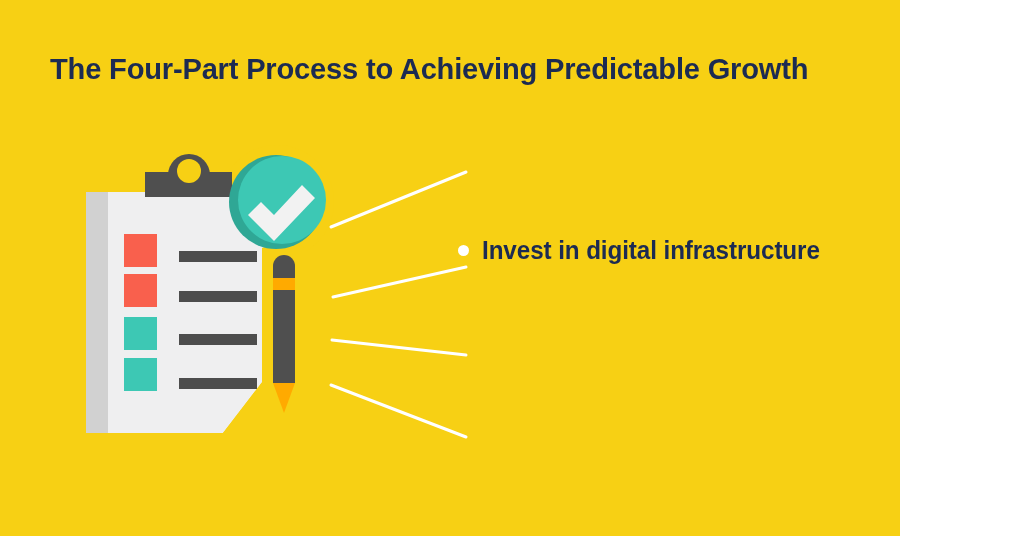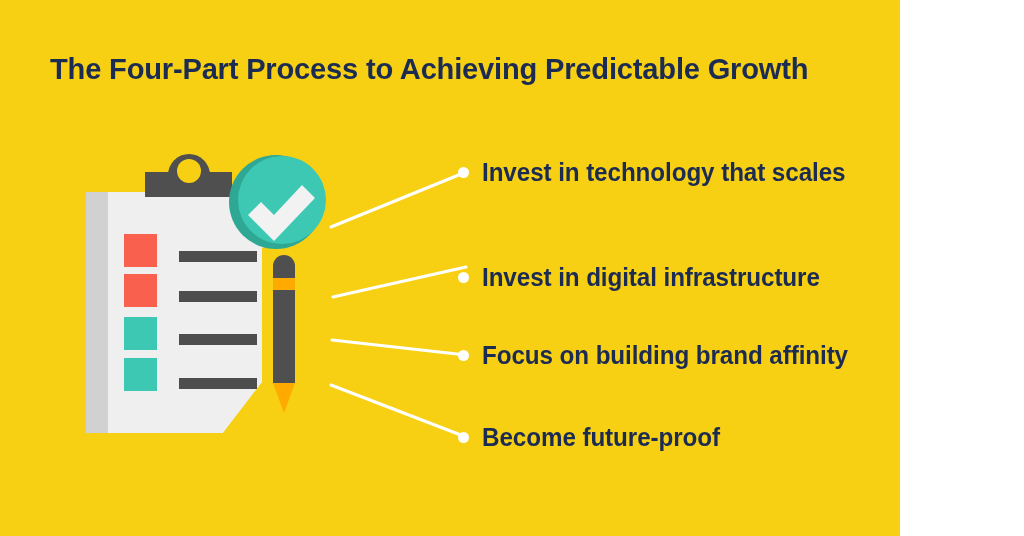--- a/index.html
+++ b/index.html
@@ -71,21 +71,21 @@
     font-family: "Liberation Sans", sans-serif;
     font-size: 25px;
     font-weight: bold;
     color: #1C2B52;
     white-space: nowrap;
     letter-spacing: -0.1px;
     transform: scaleX(0.97);
     transform-origin: left center;
   }
   #row-0 { top: 155px; }
-  #row-1 { top: 260px; }
+  #row-1 { top: 233px; }
   #row-2 { top: 338px; }
   #row-3 { top: 420px; }
 
   
   #logo {
     position: absolute;
     left: 948px;
     top: 464px;
     width: 48px;
     height: 52px;
@@ -148,39 +148,27 @@
     </svg>
   </div>
 
   <svg id="connectors" viewBox="0 0 1024 536" xmlns="http://www.w3.org/2000/svg">
     <line x1="331" y1="227" x2="466" y2="172" stroke="#FFFFFF" stroke-width="3" stroke-linecap="round"></line>
     <line x1="333" y1="297" x2="466" y2="267" stroke="#FFFFFF" stroke-width="3" stroke-linecap="round"></line>
     <line x1="332" y1="340" x2="466" y2="355" stroke="#FFFFFF" stroke-width="3" stroke-linecap="round"></line>
     <line x1="331" y1="385" x2="466" y2="437" stroke="#FFFFFF" stroke-width="3" stroke-linecap="round"></line>
   </svg>
 
-  <div class="bullet-row" id="row-0">
-    <span class="bullet-dot"></span>
-    <span class="bullet-label">Invest in technology that scales</span>
-  </div>
 
   <div class="bullet-row" id="row-1">
     <span class="bullet-dot"></span>
     <span class="bullet-label">Invest in digital infrastructure</span>
   </div>
 
-  <div class="bullet-row" id="row-2">
-    <span class="bullet-dot"></span>
-    <span class="bullet-label">Focus on building brand affinity</span>
-  </div>
 
-  <div class="bullet-row" id="row-3">
-    <span class="bullet-dot"></span>
-    <span class="bullet-label">Become future-proof</span>
-  </div>
 
   <div id="logo">
     <svg width="48" height="52" viewBox="0 0 48 52" xmlns="http://www.w3.org/2000/svg">
       <defs>
         <clipPath id="hexclip">
           <path d="M24,1 L46,13.5 L46,38.5 L24,51 L2,38.5 L2,13.5 Z"></path>
         </clipPath>
       </defs>
       <g clip-path="url(#hexclip)">
         <rect x="0" y="0" width="48" height="52" fill="#FFFFFF"></rect>

